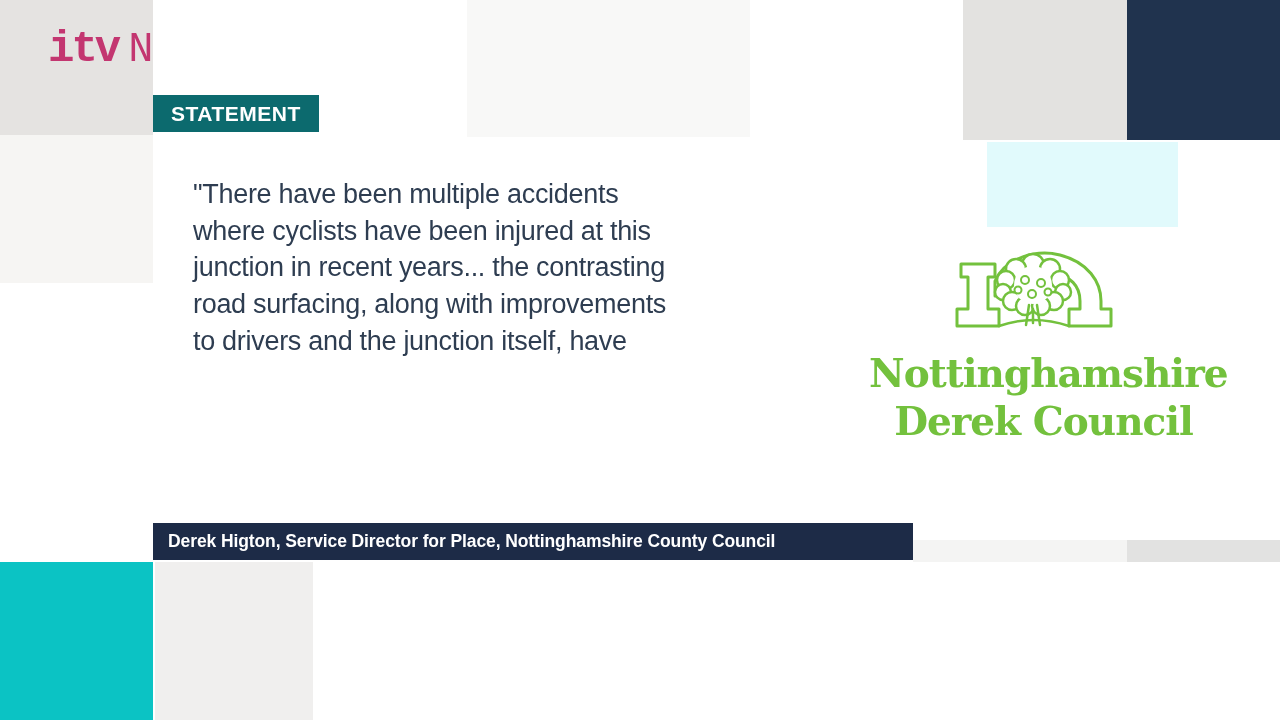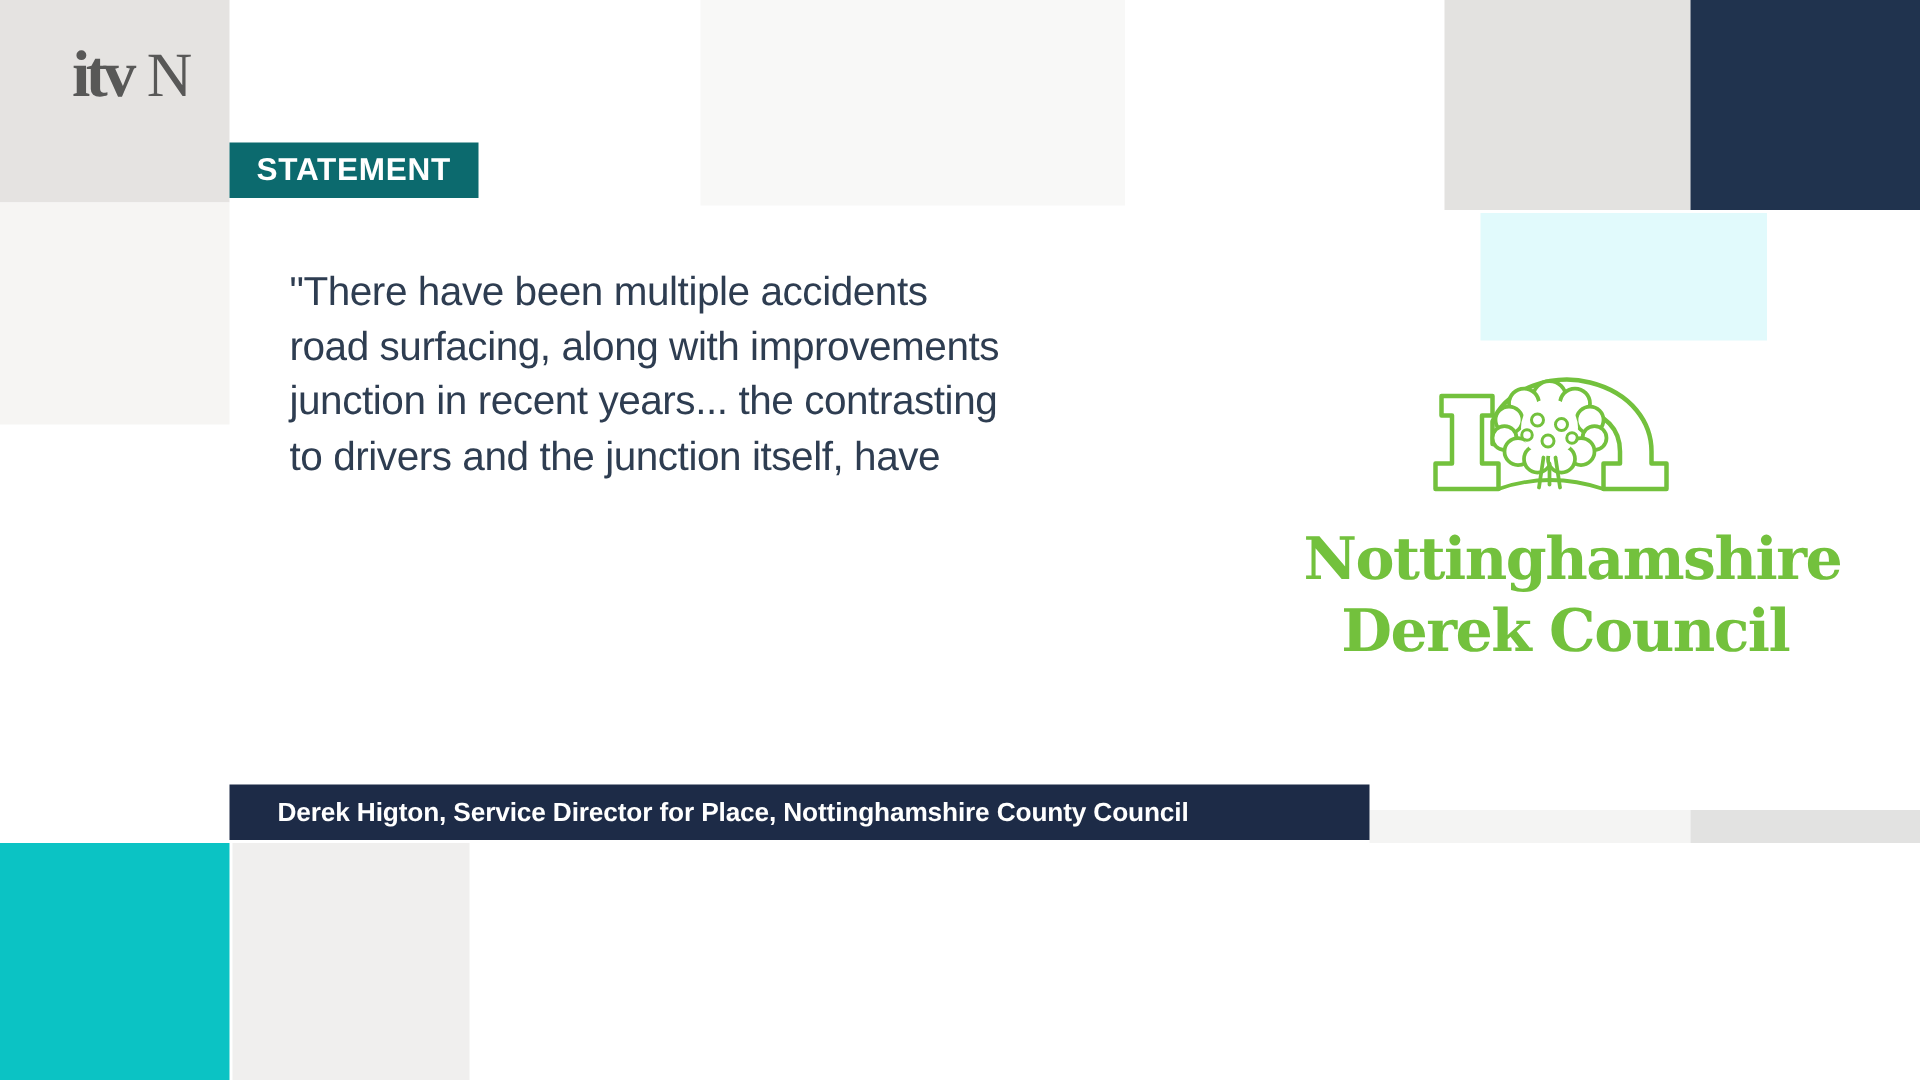--- a/index.html
+++ b/index.html
@@ -17,22 +17,22 @@
   .blk-topright-gray{left:963px;top:0;width:164px;height:140px;background:#e3e2e0;}
   .blk-topright-navy{left:1127px;top:0;width:153px;height:140px;background:#20334e;}
   .blk-cyan-light{left:987px;top:142px;width:191px;height:85px;background:#e1fafc;}
   .blk-band-right1{left:913px;top:540px;width:214px;height:22px;background:#f4f4f3;}
   .blk-band-right2{left:1127px;top:540px;width:153px;height:22px;background:#e2e2e1;}
   .blk-bottom-teal{left:0;top:562px;width:153px;height:158px;background:#0bc3c4;}
   .blk-bottom-gray{left:155px;top:562px;width:158px;height:158px;background:#f0efee;}
 
   
   .itv-logo{
-    left:48px;top:24px;color:#404040;opacity:.85;white-space:nowrap;
-    font-family:Liberation Serif, serif;
+    left:48px;top:24px;color:#be185d;opacity:.85;white-space:nowrap;
+    font-family:Liberation Mono, monospace;
   }
   .itv-word{font-size:44px;font-weight:bold;letter-spacing:-3px;}
   .itv-news{font-size:42px;font-weight:normal;margin-left:10px;}
 
   
   .statement-badge{
     left:153px;top:95px;height:37px;background:#0c6a6e;
     display:flex;align-items:center;padding:0 18px;
     color:#ffffff;font-weight:bold;font-size:21px;letter-spacing:.5px;
   }
@@ -49,21 +49,21 @@
   .council-mark{display:block;margin:0 auto;}
   .council-name{
     font-family:"DejaVu Serif","Liberation Serif",serif;font-weight:bold;
     color:#73c13d;font-size:39px;line-height:44px;letter-spacing:-1px;
     white-space:nowrap;margin-top:4px;margin-left:21px;
   }
 
   
   .attribution-bar{
     left:153px;top:523px;width:760px;height:37px;background:#1d2b47;
-    display:flex;align-items:center;padding-left:32px;box-sizing:border-box;
+    display:flex;align-items:center;padding-left:15px;box-sizing:border-box;
     color:#ffffff;font-weight:bold;font-size:17.5px;letter-spacing:-.1px;
     white-space:nowrap;
   }
 </style>
 </head>
 <body>
 
 <div class="stage">
 
   <div class="abs blk-topleft-gray">
@@ -78,22 +78,23 @@
   <div class="abs blk-band-right2"></div>
   <div class="abs blk-bottom-teal"></div>
   <div class="abs blk-bottom-gray"></div>
 
   <div class="abs statement-badge">
     <span>STATEMENT</span>
   </div>
 
   <div class="abs quote">
     <span class="quote-line">"There have been multiple accidents</span>
+    <span class="quote-line">where cyclists have been injured at this</span>
+    <span class="quote-line">junction in recent years... the contrasting</span>
     <span class="quote-line">road surfacing, along with improvements</span>
-    <span class="quote-line">junction in recent years... the contrasting</span>
     <span class="quote-line">to drivers and the junction itself, have</span>
   </div>
 
   <div class="abs council-logo">
     <svg class="council-mark" width="170" height="104" viewBox="0 0 170 104">
       <g fill="none" stroke="#73c13d" stroke-width="3" stroke-linejoin="round">
 
         <path d="M13 21 H47 V34 H40 V66 H51 V83 H9 V66 H20 V34 H13 Z"></path>
 
         <path d="M47 38 C57 15 88 6 112 12 C140 19 153 39 153 58 V66 H163 V83 H121 V66 H132 V58 C132 43 122 32 106 32 C90 32 76 41 68 53 H47 Z"></path>

